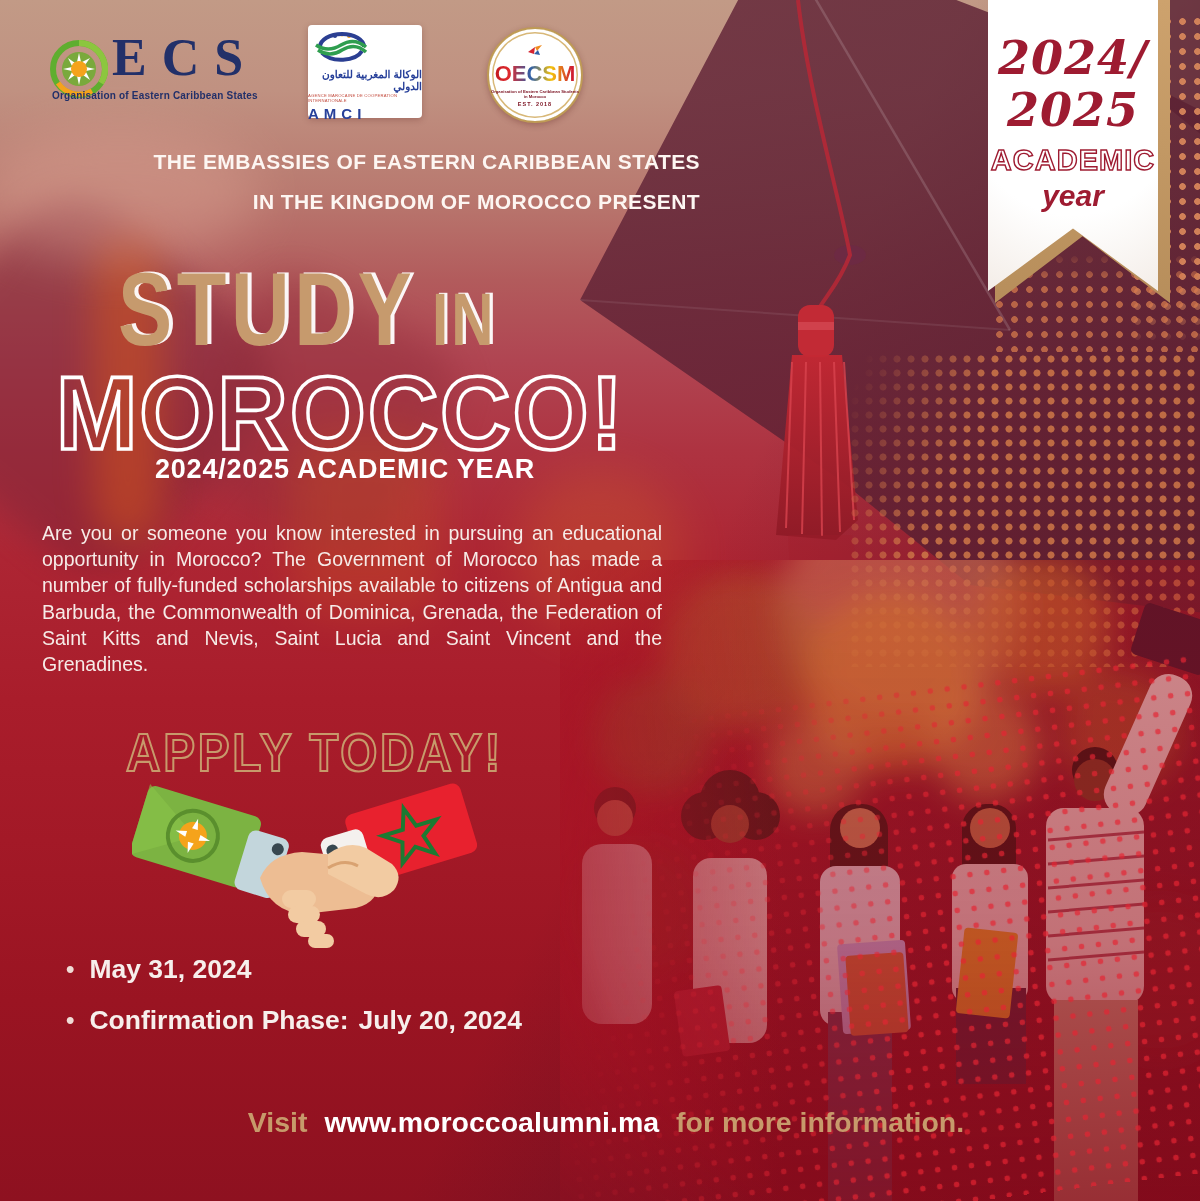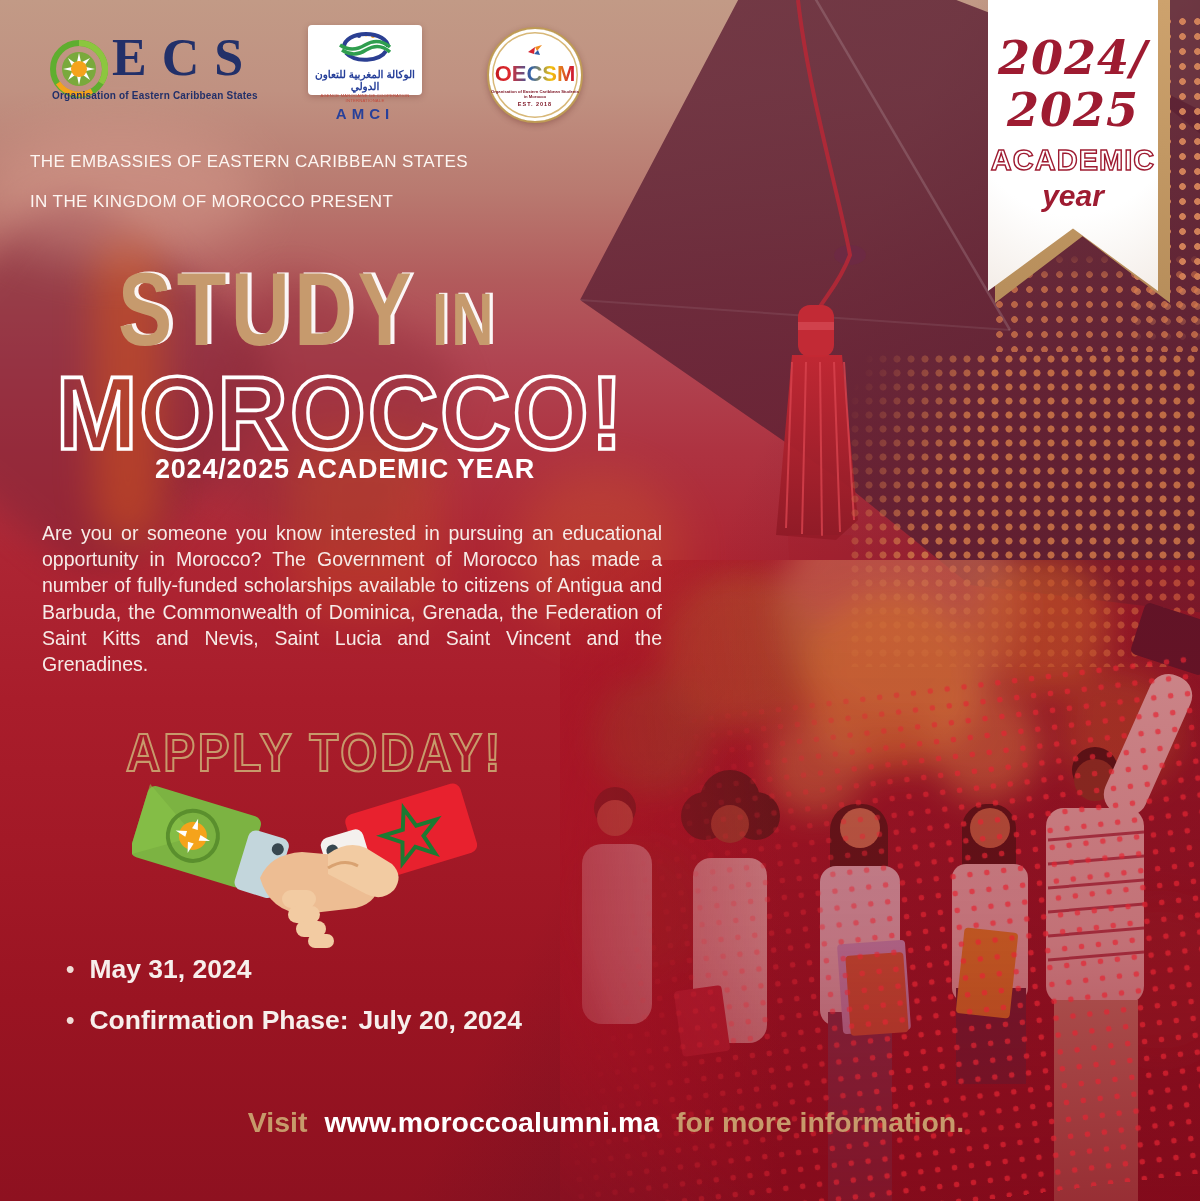--- a/index.html
+++ b/index.html
@@ -64,39 +64,39 @@
   .ribbon .yearword { margin-top:2px; font-size:30px; font-weight:600; color:#9e1b31;font-style:italic; }
 
   
   .logo-oecs { position:absolute; left:50px; top:36px; width:250px; height:72px; }
   .logo-oecs svg { position:absolute; left:0; top:4px; }
   .logo-oecs .acr { position:absolute; left:62px; top:-8px; font-family:Liberation Serif, serif;
     font-weight:bold; font-size:52px; color:#223069; letter-spacing:15px; }
   .logo-oecs .tag { position:absolute; left:2px; top:54px; width:250px;
     font-size:10px; font-weight:bold; color:#223069; letter-spacing:.2px; }
 
-  .logo-amci { position:absolute; left:308px; top:25px; width:114px; height:70px; background:#fff;
-    border-radius:4px; box-shadow:0 2px 6px rgba(80,20,20,.25); text-align:center; padding-top:6px; }
+  .logo-amci { position:absolute; left:308px; top:25px; width:114px; height:93px; background:#fff;
+    border-radius:4px; box-shadow:0 2px 6px rgba(80,20,20,.25); padding-top:6px; }
   .logo-amci .arabic { font-size:10.5px; color:#27409a; font-weight:bold; margin-top:1px; }
   .logo-amci .sub { font-size:4.2px; color:#c34b3e; letter-spacing:.2px; margin-top:1px; }
   .logo-amci .acr { font-size:15px; font-weight:bold; color:#27409a; letter-spacing:5px; margin-top:2px; }
 
   .logo-oecsm { position:absolute; left:487px; top:27px; width:96px; height:96px; border-radius:50%;
     background:#fff; border:2px solid #bf9b55;
     box-shadow:inset 0 0 0 3px #fff, inset 0 0 0 4.5px #d8b878, 0 2px 6px rgba(80,20,20,.3);
     text-align:center; padding-top:13px; }
   .logo-oecsm .acr { margin-top:1px; font-size:22px; font-weight:800; letter-spacing:0;
     background:linear-gradient(90deg,#b5121b 0%,#e02a2e 22%,#2f5fa8 45%,#f4c20d 68%,#cf1f2f 90%);
     -webkit-background-clip:text; background-clip:text; color:transparent; }
   .logo-oecsm .cap1 { font-size:4.2px; color:#7a1020; font-weight:bold; margin-top:2px; }
   .logo-oecsm .est { font-size:5.5px; color:#7a1020; font-weight:bold; letter-spacing:1px; margin-top:2px; }
 
   
-  .hdr { position:absolute; left:30px; top:142px; width:670px; text-align:left; z-index:6;
-    color:#fdf6f2; font-size:17px; font-weight:400; line-height:40px; letter-spacing:.4px; }
+  .hdr { position:absolute; left:30px; top:142px; width:670px; text-align:right; z-index:6;
+    color:#fdf6f2; font-size:21px; font-weight:700; line-height:40px; letter-spacing:.4px; }
 
   .t-study { position:absolute; left:118px; top:250px; z-index:6; white-space:nowrap;
     transform:scaleX(.78); transform-origin:left top; color:#c69a6d; font-weight:800; }
   .t-study .w1 { font-size:104px; letter-spacing:6px; text-shadow:5px -1px 0 rgba(255,255,255,.95); }
   .t-study .w2 { font-size:75px; letter-spacing:4px; margin-left:20px; text-shadow:4px -1px 0 rgba(255,255,255,.95); }
 
   .t-morocco { position:absolute; left:56px; top:354px; z-index:6; white-space:nowrap;
     font-size:104px; font-weight:800; letter-spacing:2px; color:transparent;
     -webkit-text-stroke:3.6px #ffffff; transform:scaleX(.94); transform-origin:left top; }
 

